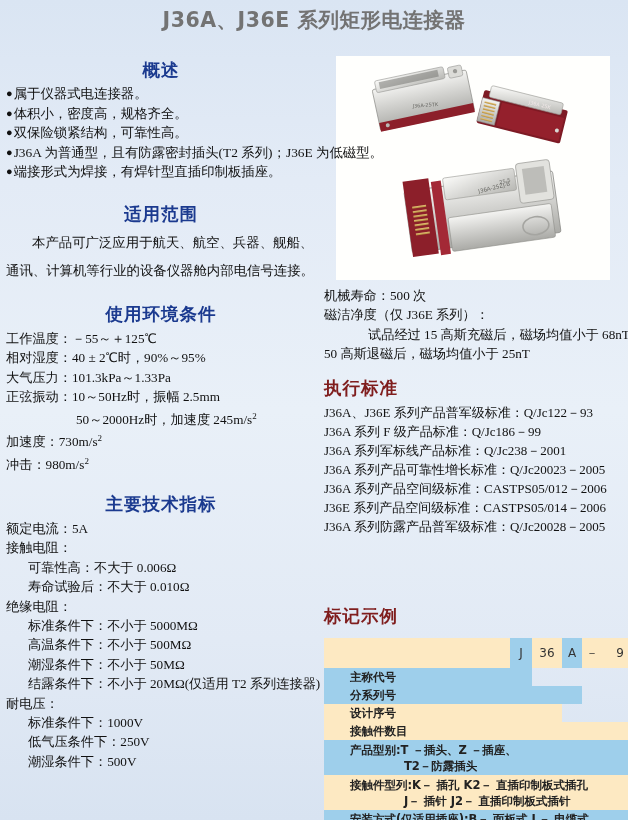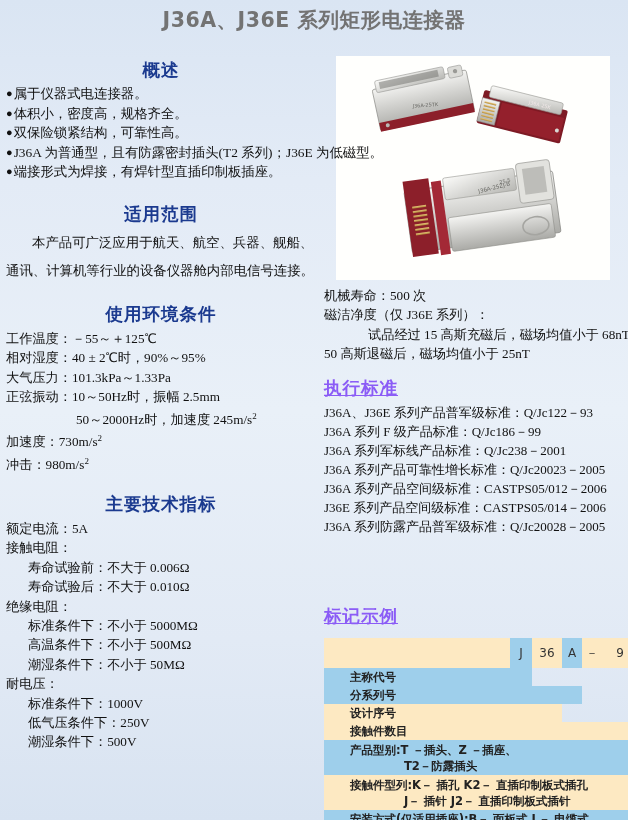--- a/index.html
+++ b/index.html
@@ -31,22 +31,22 @@
   .col-left  { position:absolute; left:6px;   top:58px; width:310px; }
   .col-right { position:absolute; left:316px; top:286px; width:310px; }
 
   h2.sec {
     font-family:"DejaVu Sans","Liberation Sans",sans-serif;
     font-weight:bold; font-size:17.5px; color:#1b3a8f;
     letter-spacing:1px; margin-bottom:3px;text-align:center;
   }
   .sec-r {
     font-family:"DejaVu Sans","Liberation Sans",sans-serif;
-    font-weight:bold; font-size:17.5px; color:#8b5cf6;
-    letter-spacing:1px; margin:8px 0 3px 8px;text-decoration:underline;
+    font-weight:bold; font-size:17.5px; color:#7f1d1d;
+    letter-spacing:1px; margin:8px 0 3px 8px;
   }
 
   ul.bullets { list-style:none; }
   ul.bullets li {
     font-size:13.4px; line-height:18.6px; white-space:nowrap;
     margin-bottom:1px;
   }
   ul.bullets li::before { content:"\25CF"; font-size:11px; margin-right:1px; position:relative; top:-1px; }
 
   p.para { font-size:13.4px; line-height:28px; text-indent:26px; }
@@ -184,26 +184,27 @@
     <div class="kv">
       <span>加速度：730m/s</span><sup>2</sup>
     </div>
     <div class="kv">
       <span>冲击：980m/s</span><sup>2</sup>
     </div>
 
     <h2 class="sec" style="margin-top:17px">主要技术指标</h2>
     <div class="kv">额定电流：5A</div>
     <div class="kv">接触电阻：</div>
-    <div class="kv ind1">寿命试验前：不大于 0.006Ω</div>
+    <div class="kv ind1">可靠性高：不大于 0.006Ω</div>
     <div class="kv ind1">寿命试验后：不大于 0.010Ω</div>
     <div class="kv">绝缘电阻：</div>
     <div class="kv ind1">标准条件下：不小于 5000MΩ</div>
     <div class="kv ind1">高温条件下：不小于 500MΩ</div>
     <div class="kv ind1">潮湿条件下：不小于 50MΩ</div>
+    <div class="kv ind1">结露条件下：不小于 20MΩ(仅适用 T2 系列连接器)</div>
     <div class="kv">耐电压：</div>
     <div class="kv ind1">标准条件下：1000V</div>
     <div class="kv ind1">低气压条件下：250V</div>
     <div class="kv ind1">潮湿条件下：500V</div>
   </div>
 
   <div class="col-right">
     <div class="rline">机械寿命：500 次</div>
     <div class="rline">磁洁净度（仅 J36E 系列）：</div>
     <div class="rline ind">试品经过 15 高斯充磁后，磁场均值小于 68nT，经过</div>

